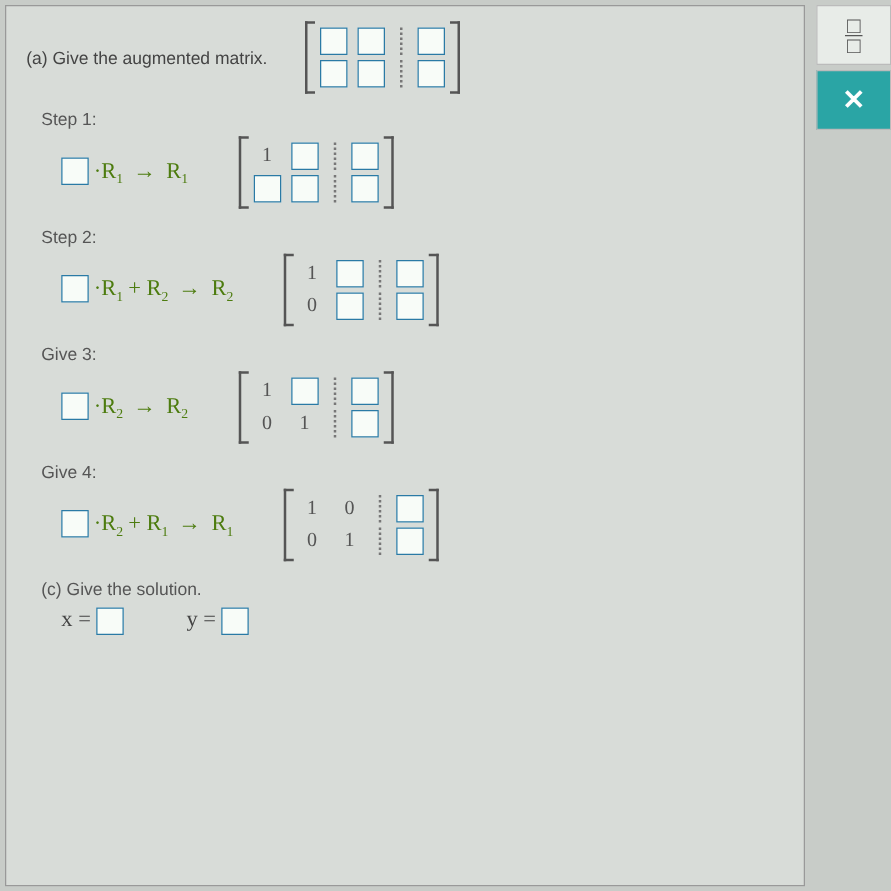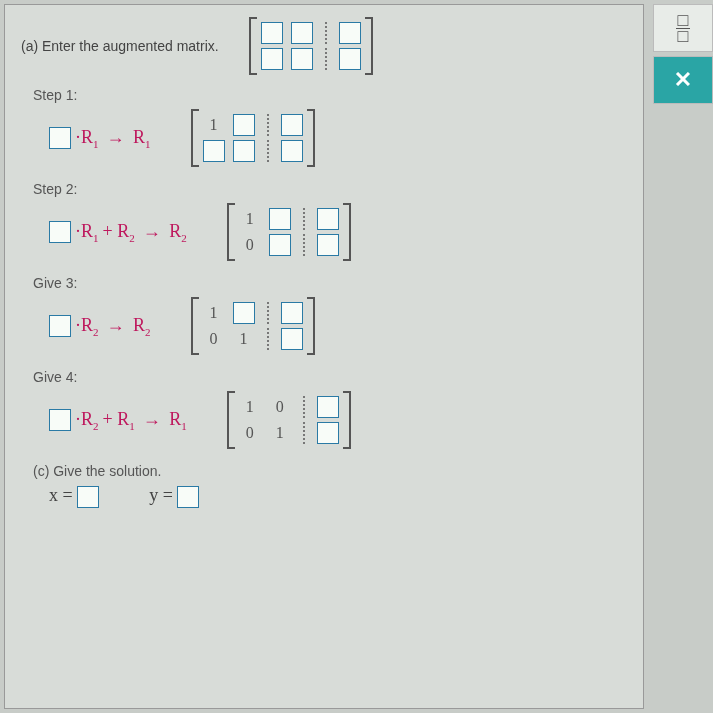--- a/index.html
+++ b/index.html
@@ -77,37 +77,37 @@
 .cell-fixed {
   width: 22px;
   height: 22px;
   display: inline-flex;
   align-items: center;
   justify-content: center;
   color: #555;
 }
 .step-label { margin: 12px 0 6px 12px; color: #555; }
 .op-row { display: flex; align-items: center; gap: 40px; margin-left: 28px; margin-bottom: 14px; }
-.op-expr { font-family: "Times New Roman", serif; font-size: 18px; display: flex; align-items: flex-start; gap: 4px; color: #be185d; }
+.op-expr { font-family: "Times New Roman", serif; font-size: 18px; display: flex; align-items: flex-start; gap: 4px; color: #4d7c0f; }
 .op-expr .coeff {
   width: 22px; height: 22px; background: #f8fcf8; border: 1.5px solid #2a7aa5; display:inline-block;
 }
 .op-expr sub { font-size: 11px; }
 .arrow { margin: 0 4px; }
 .prompt-b { margin: 6px 0 10px 0; color: #555; line-height: 1.4; }
 .sol-row { margin-left: 28px; display:flex; gap: 50px; font-family:"Times New Roman",serif; font-size:18px; align-items:center; }
 .sol-row .coeff { width:22px; height:22px; background:#f8fcf8; border:1.5px solid #2a7aa5; display:inline-block; vertical-align:middle;}
 </style>
 </head>
 <body>
 
 <div class="panel">
 
   <div class="section-row">
-    <div class="prompt">(a) Enter the augmented matrix.</div>
+    <div class="prompt">(a) Give the augmented matrix.</div>
     <div class="matrix">
       <div class="bracket-l"></div>
       <div class="mbody">
         <div class="mrow">
           <span class="cell-input"></span>
           <span class="cell-input"></span>
           <span class="sep"></span>
           <span class="cell-input"></span>
         </div>
         <div class="mrow">

